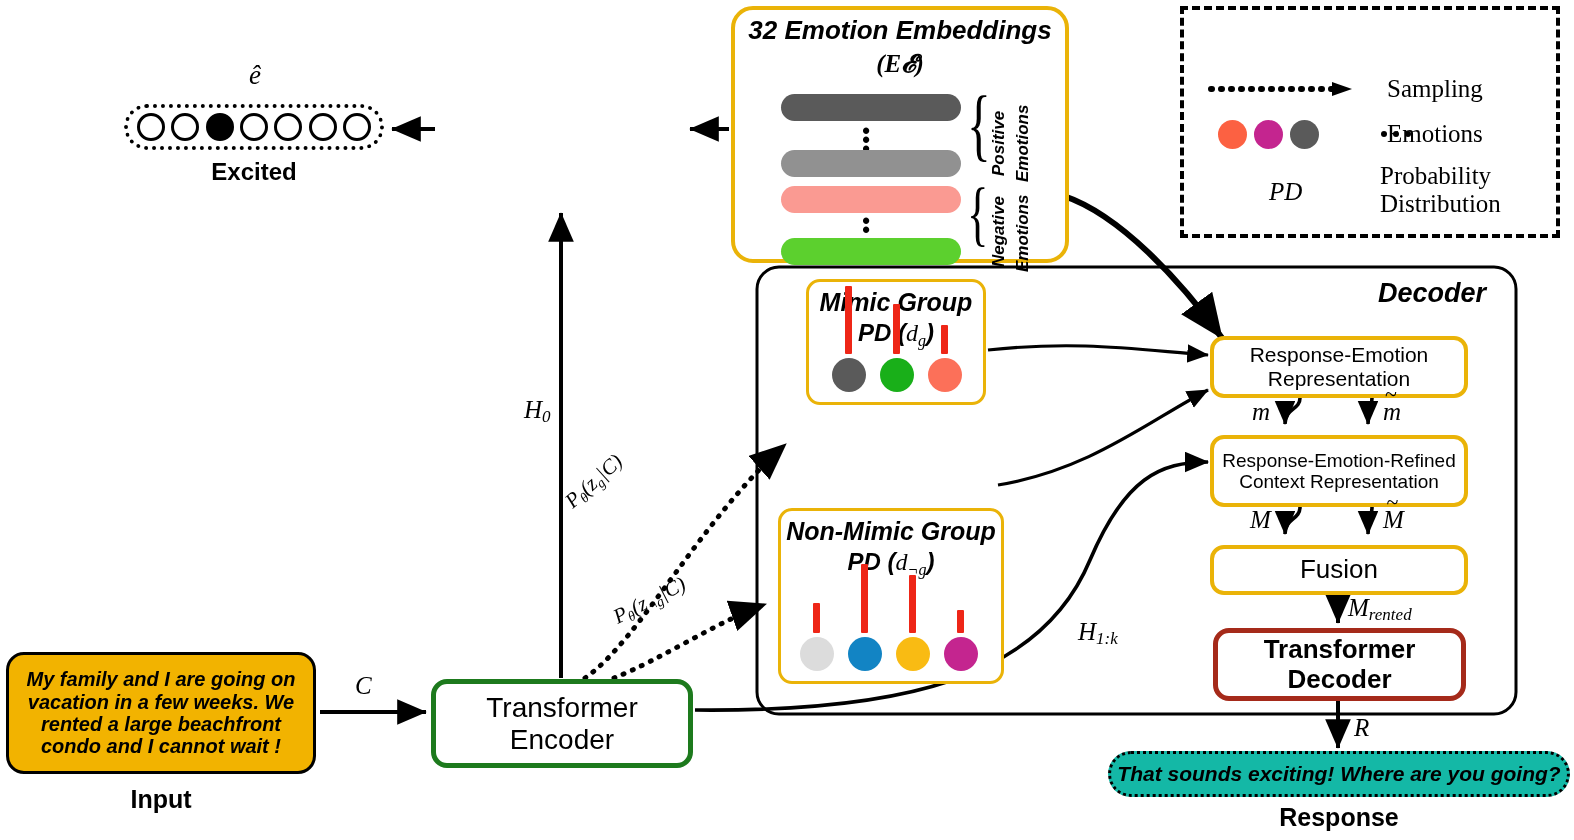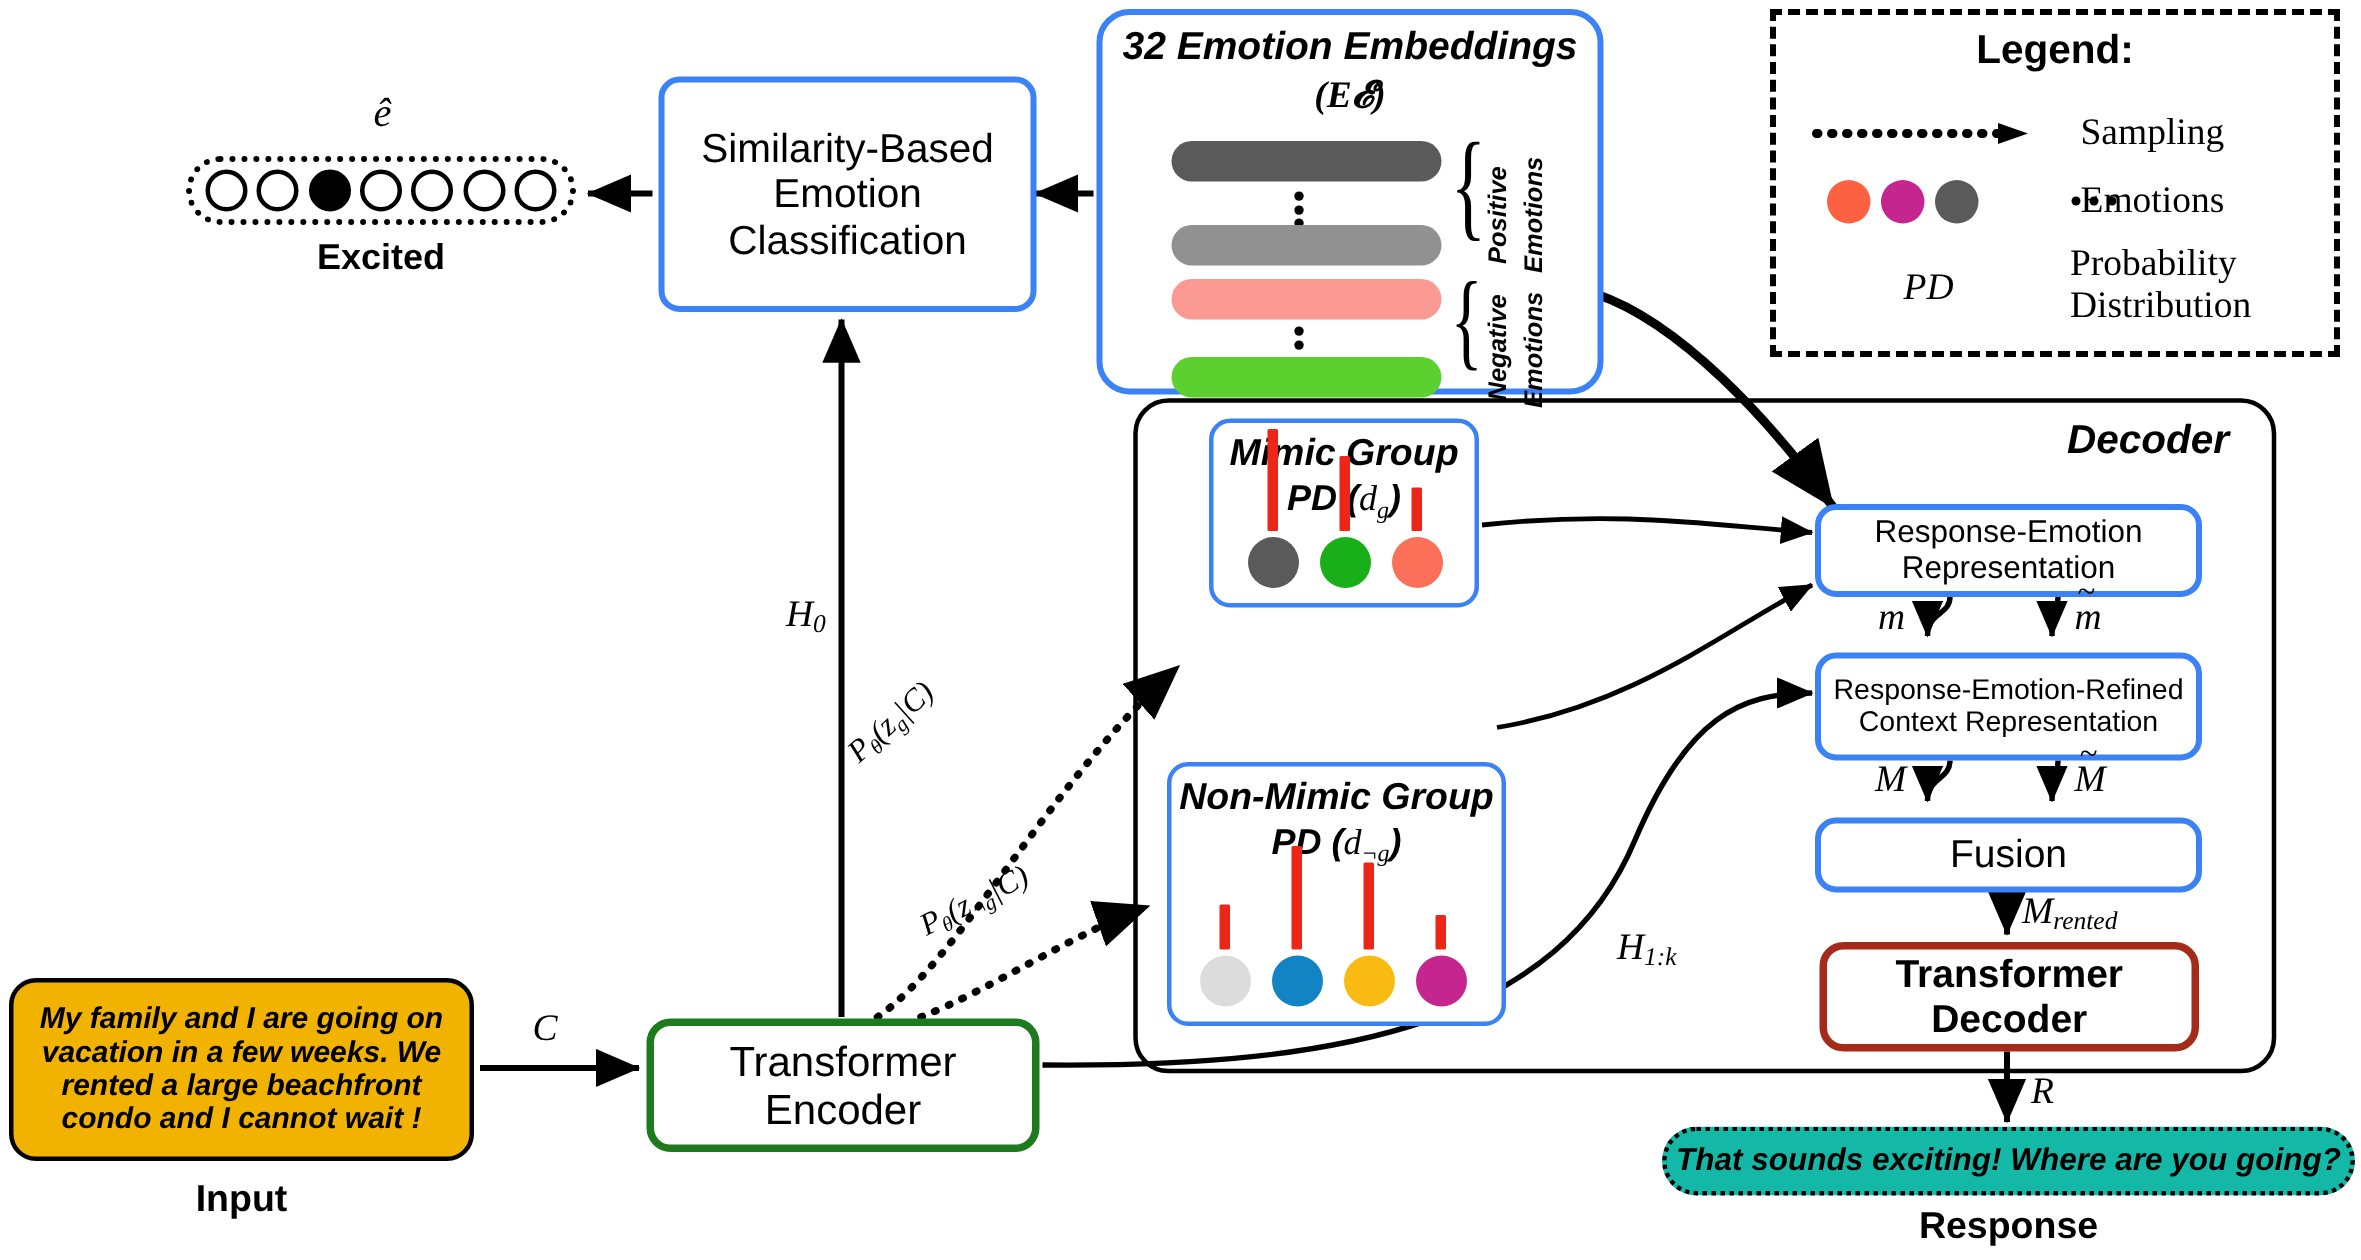--- a/index.html
+++ b/index.html
@@ -1,20 +1,20 @@
 <!DOCTYPE html>
 <html><head>
 <meta charset="utf-8">
 <style>
   html,body{margin:0;padding:0;background:#fff;}
   body{font-family:"Liberation Sans",sans-serif;}
   #stage{position:relative;width:1574px;height:840px;background:#fff;overflow:hidden;}
 
   
-  .box{position:absolute;box-sizing:border-box;background:#fff;border:4px solid #3b82f6;
+  .box{position:absolute;box-sizing:border-box;background:#fff;border:4px solid #eab308;
        border-radius:14px;display:flex;align-items:center;justify-content:center;
        text-align:center;line-height:1.12;}
 
   svg.overlay{position:absolute;left:0;top:0;width:1574px;height:840px;pointer-events:none;}
 
   
   #ehat-vec{position:absolute;left:124px;top:104px;width:260px;height:46px;
       border:4px dotted #000;border-radius:23px;display:flex;align-items:center;
       justify-content:space-between;padding:0 9px;box-sizing:border-box;background:#fff;}
   #ehat-vec .cir{width:28px;height:28px;border:3px solid #000;border-radius:50%;background:#fff;box-sizing:border-box;}
@@ -126,25 +126,20 @@
     <span class="cir"></span>
     <span class="cir"></span>
     <span class="cir filled"></span>
     <span class="cir"></span>
     <span class="cir"></span>
     <span class="cir"></span>
     <span class="cir"></span>
   </div>
   <div class="capt" style="left:124px;top:158px;width:260px;font-size:24px;">Excited</div>
 
-  <div class="box" style="left:439px;top:51px;width:252px;height:157px;font-size:27px;">
-    <span style="white-space:pre-line;">Similarity-Based
-Emotion
-Classification</span>
-  </div>
 
   <div class="box" id="emb-box">
     <div id="emb-title">32 Emotion Embeddings</div>
     <div id="emb-sub">(E𝓔)</div>
 
     <div class="embar" style="top:84px;background:#5a5a5a;"></div>
     <div class="emdots" style="top:116px;">•<br>•<br>•</div>
     <div class="embar" style="top:140px;background:#919191;"></div>
     <div class="embar" style="top:176px;background:#fa9a92;"></div>
     <div class="emdots" style="top:206px;">•<br>•</div>
@@ -153,21 +148,20 @@
     <div class="brace" style="left:232px;top:70px;font-size:80px;">{</div>
     <div class="brace" style="left:232px;top:163px;font-size:72px;">{</div>
 
     <div class="vlab" style="left:254px;top:166px;">Positive</div>
     <div class="vlab" style="left:278px;top:172px;">Emotions</div>
     <div class="vlab" style="left:254px;top:257px;">Negative</div>
     <div class="vlab" style="left:278px;top:262px;">Emotions</div>
   </div>
 
   <div id="legend">
-    <div id="legend-title">Legend:</div>
 
     <svg width="380" height="232" style="position:absolute;left:0;top:0;">
       <path d="M27,79 L152,79" stroke="#000" stroke-width="6" stroke-dasharray="1 9" stroke-linecap="round" fill="none"></path>
       <path d="M148,72 L168,79 L148,86 z" fill="#000"></path>
       <circle cx="200" cy="124" r="3" fill="#000"></circle>
       <circle cx="212" cy="124" r="3" fill="#000"></circle>
       <circle cx="224" cy="124" r="3" fill="#000"></circle>
     </svg>
     <div class="lg-txt" style="left:203px;top:65px;">Sampling</div>
 

